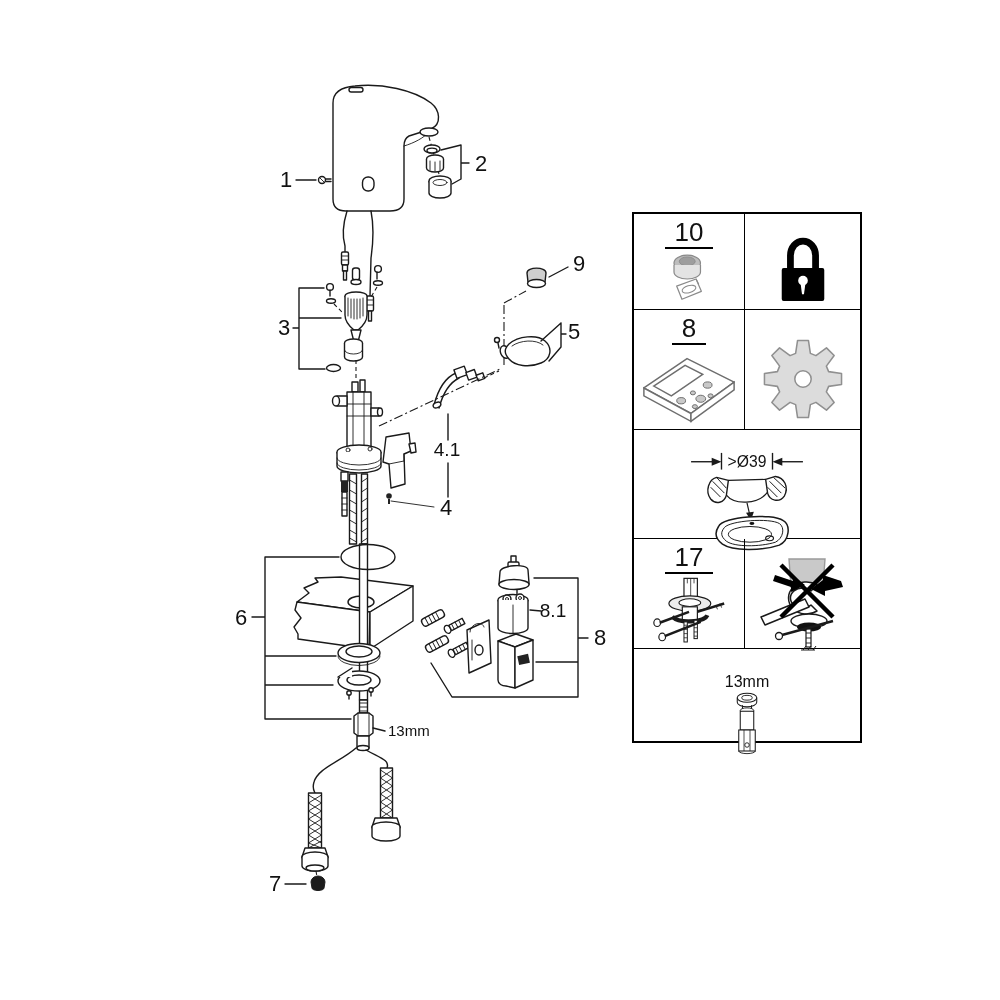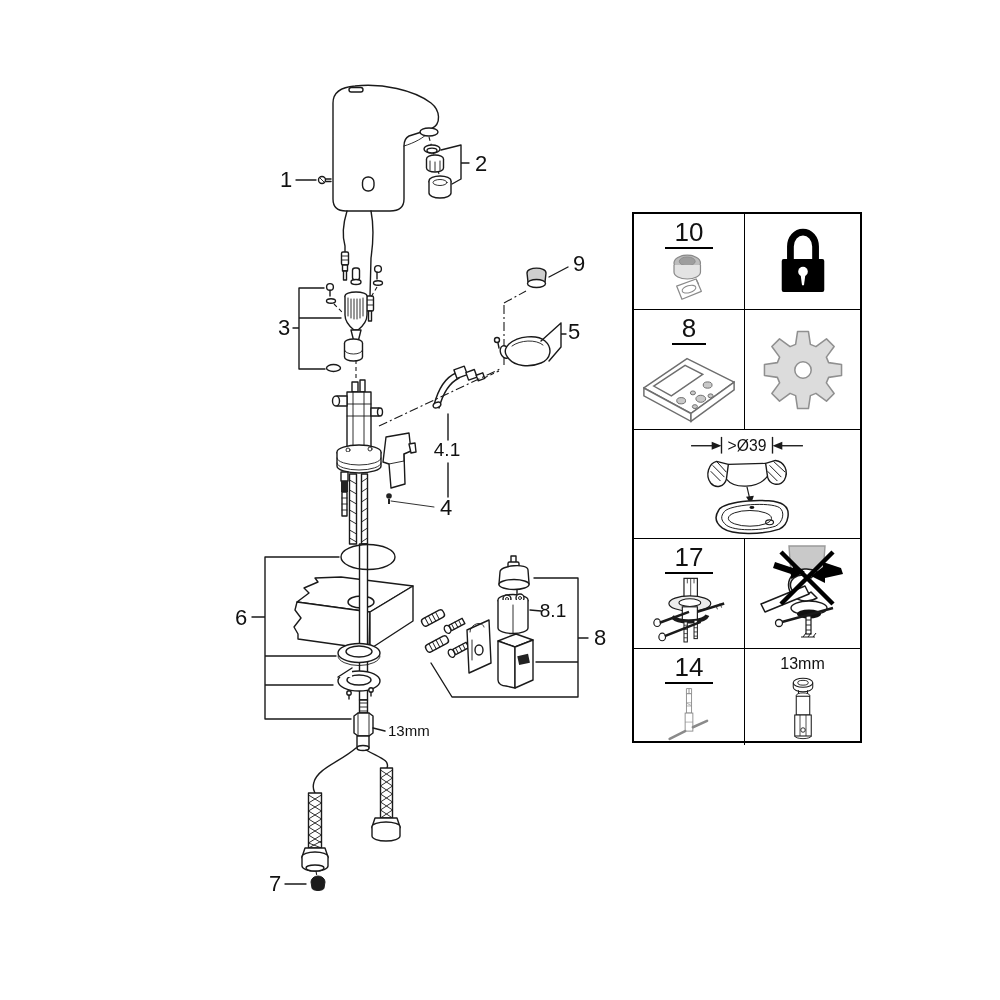--- a/index.html
+++ b/index.html
@@ -17,21 +17,21 @@
   .co-s{font-size:19px;fill:#111;}
   .co-t{font-size:15px;fill:#111;}
 
   
   .parts-table{position:absolute;left:632px;top:212px;width:230px;height:531px;
                border:2px solid #000;box-sizing:border-box;background:#fff;}
   .t-row{display:flex;border-bottom:1.5px solid #000;}
   .t-row:last-child{border-bottom:none;}
   .t-cell{box-sizing:border-box;display:flex;flex-direction:column;align-items:center;justify-content:flex-start;}
   .t-left{width:111px;border-right:1.5px solid #000;}
-  .t-right{flex:1;justify-content:flex-start;}
+  .t-right{flex:1;justify-content:flex-start;margin-top:18px;}
   .part-num{font-size:26px;color:#111;border-bottom:2px solid #000;padding:0 10px 1px;margin-top:5px;line-height:1.05;}
   .cell-label{font-size:16px;color:#111;margin-top:6px;}
   .icon-wrap{display:flex;align-items:center;justify-content:center;flex:1;}
 </style>
 </head>
 <body>
 
 <div class="stage">
 
 <svg class="diagram-svg" width="1000" height="1000" viewBox="0 0 1000 1000">
@@ -400,33 +400,20 @@
           <path d="M53,76 L58,76 M53,81 L58,81 M53,86 L58,86" stroke="#1a1a1a" stroke-width="0.9"></path>
           <circle cx="26" cy="79" r="3.5" fill="#ffffff" stroke="#1a1a1a" stroke-width="1.3"></circle>
           <path d="M29,78 L80,64" stroke="#1a1a1a" stroke-width="2.5" fill="none"></path>
           <path d="M48,93 L62,93 M50,93 L53,89 M55,93 L58,89 M60,93 L63,89" stroke="#1a1a1a" stroke-width="1" fill="none"></path>
         </svg>
       </div>
     </div>
   </div>
 
   <div class="t-row" style="height:96px">
-    <div class="t-cell t-left">
-      <span class="part-num">14</span>
-      <div class="icon-wrap">
-        <svg width="72" height="58" viewBox="0 0 80 90">
-          <path d="M36,4 L44,4 L44,12 L36,12 Z M40,4 L40,12" fill="#ffffff" stroke="#8a8a8a" stroke-width="1.4"></path>
-          <rect x="36" y="12" width="8" height="30" fill="#ffffff" stroke="#8a8a8a" stroke-width="1.4"></rect>
-          <path d="M36,26 L44,26 M36,31 L44,31 M37,27 L43,30" stroke="#8a8a8a" stroke-width="1" fill="none"></path>
-          <rect x="34" y="42" width="12" height="28" fill="#ffffff" stroke="#8a8a8a" stroke-width="1.4"></rect>
-          <path d="M34,56 L46,56" stroke="#8a8a8a" stroke-width="1"></path>
-          <path d="M10,82 L34,70 M46,64 L68,54" stroke="#8a8a8a" stroke-width="4" stroke-linecap="round" fill="none"></path>
-        </svg>
-      </div>
-    </div>
     <div class="t-cell t-right">
       <div class="cell-label">13mm</div>
       <div class="icon-wrap" style="flex:1;">
         <svg width="46" height="66" viewBox="0 0 56 88">
           <ellipse cx="28" cy="9" rx="13" ry="6" fill="#ffffff" stroke="#1a1a1a" stroke-width="1.4"></ellipse>
           <ellipse cx="28" cy="9" rx="7" ry="3.2" fill="#ffffff" stroke="#1a1a1a" stroke-width="1.2"></ellipse>
           <path d="M15,9 L15,15 A13,6 0 0 0 41,15 L41,9" fill="none" stroke="#1a1a1a" stroke-width="1.4"></path>
           <path d="M22,19 L22,26 M34,19 L34,26" stroke="#1a1a1a" stroke-width="1.4"></path>
           <ellipse cx="28" cy="26" rx="9" ry="3.5" fill="#ffffff" stroke="#1a1a1a" stroke-width="1.2"></ellipse>
           <rect x="19" y="27" width="18" height="25" fill="#ffffff" stroke="#1a1a1a" stroke-width="1.4"></rect>

